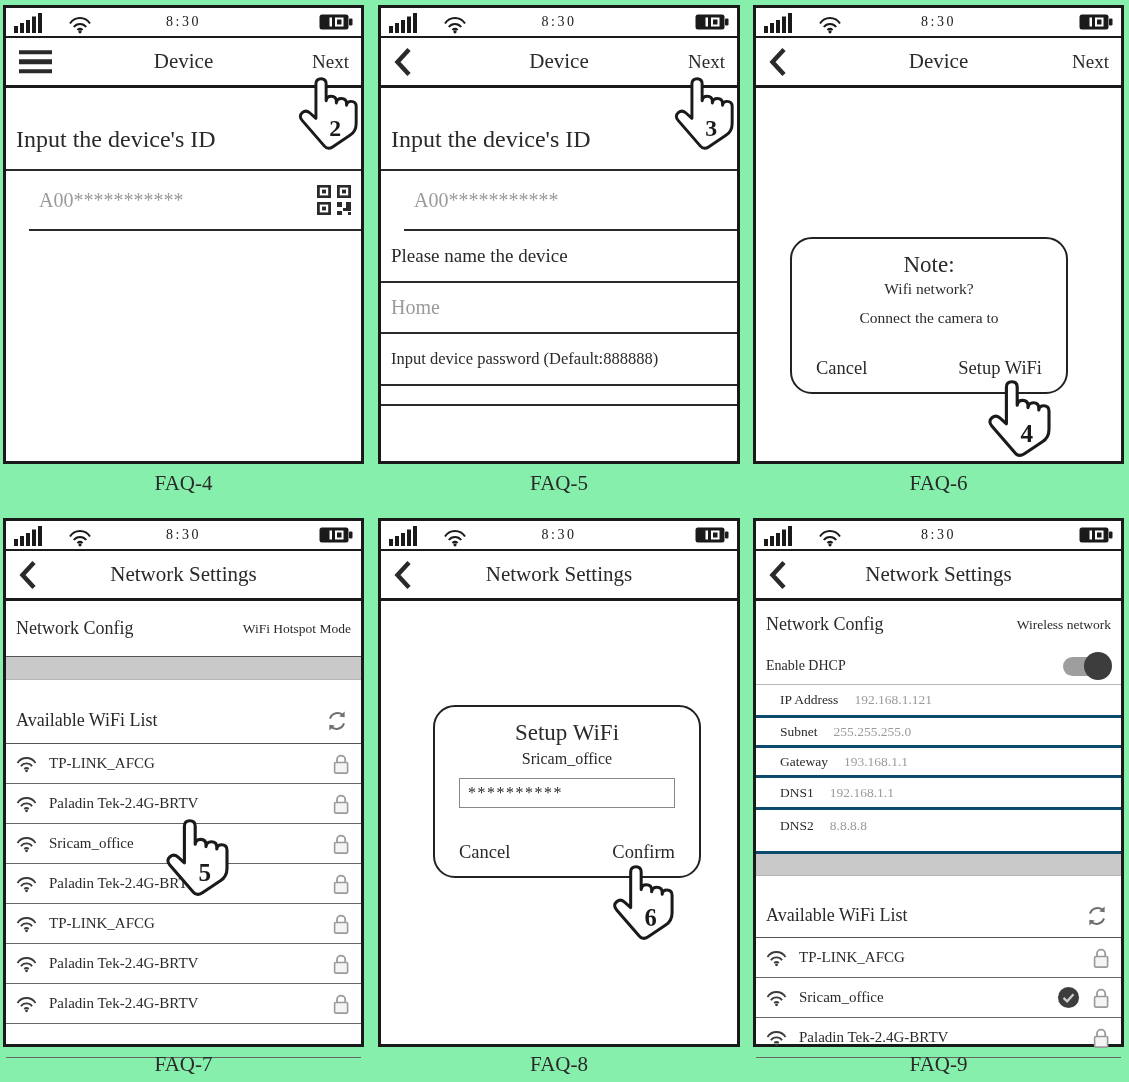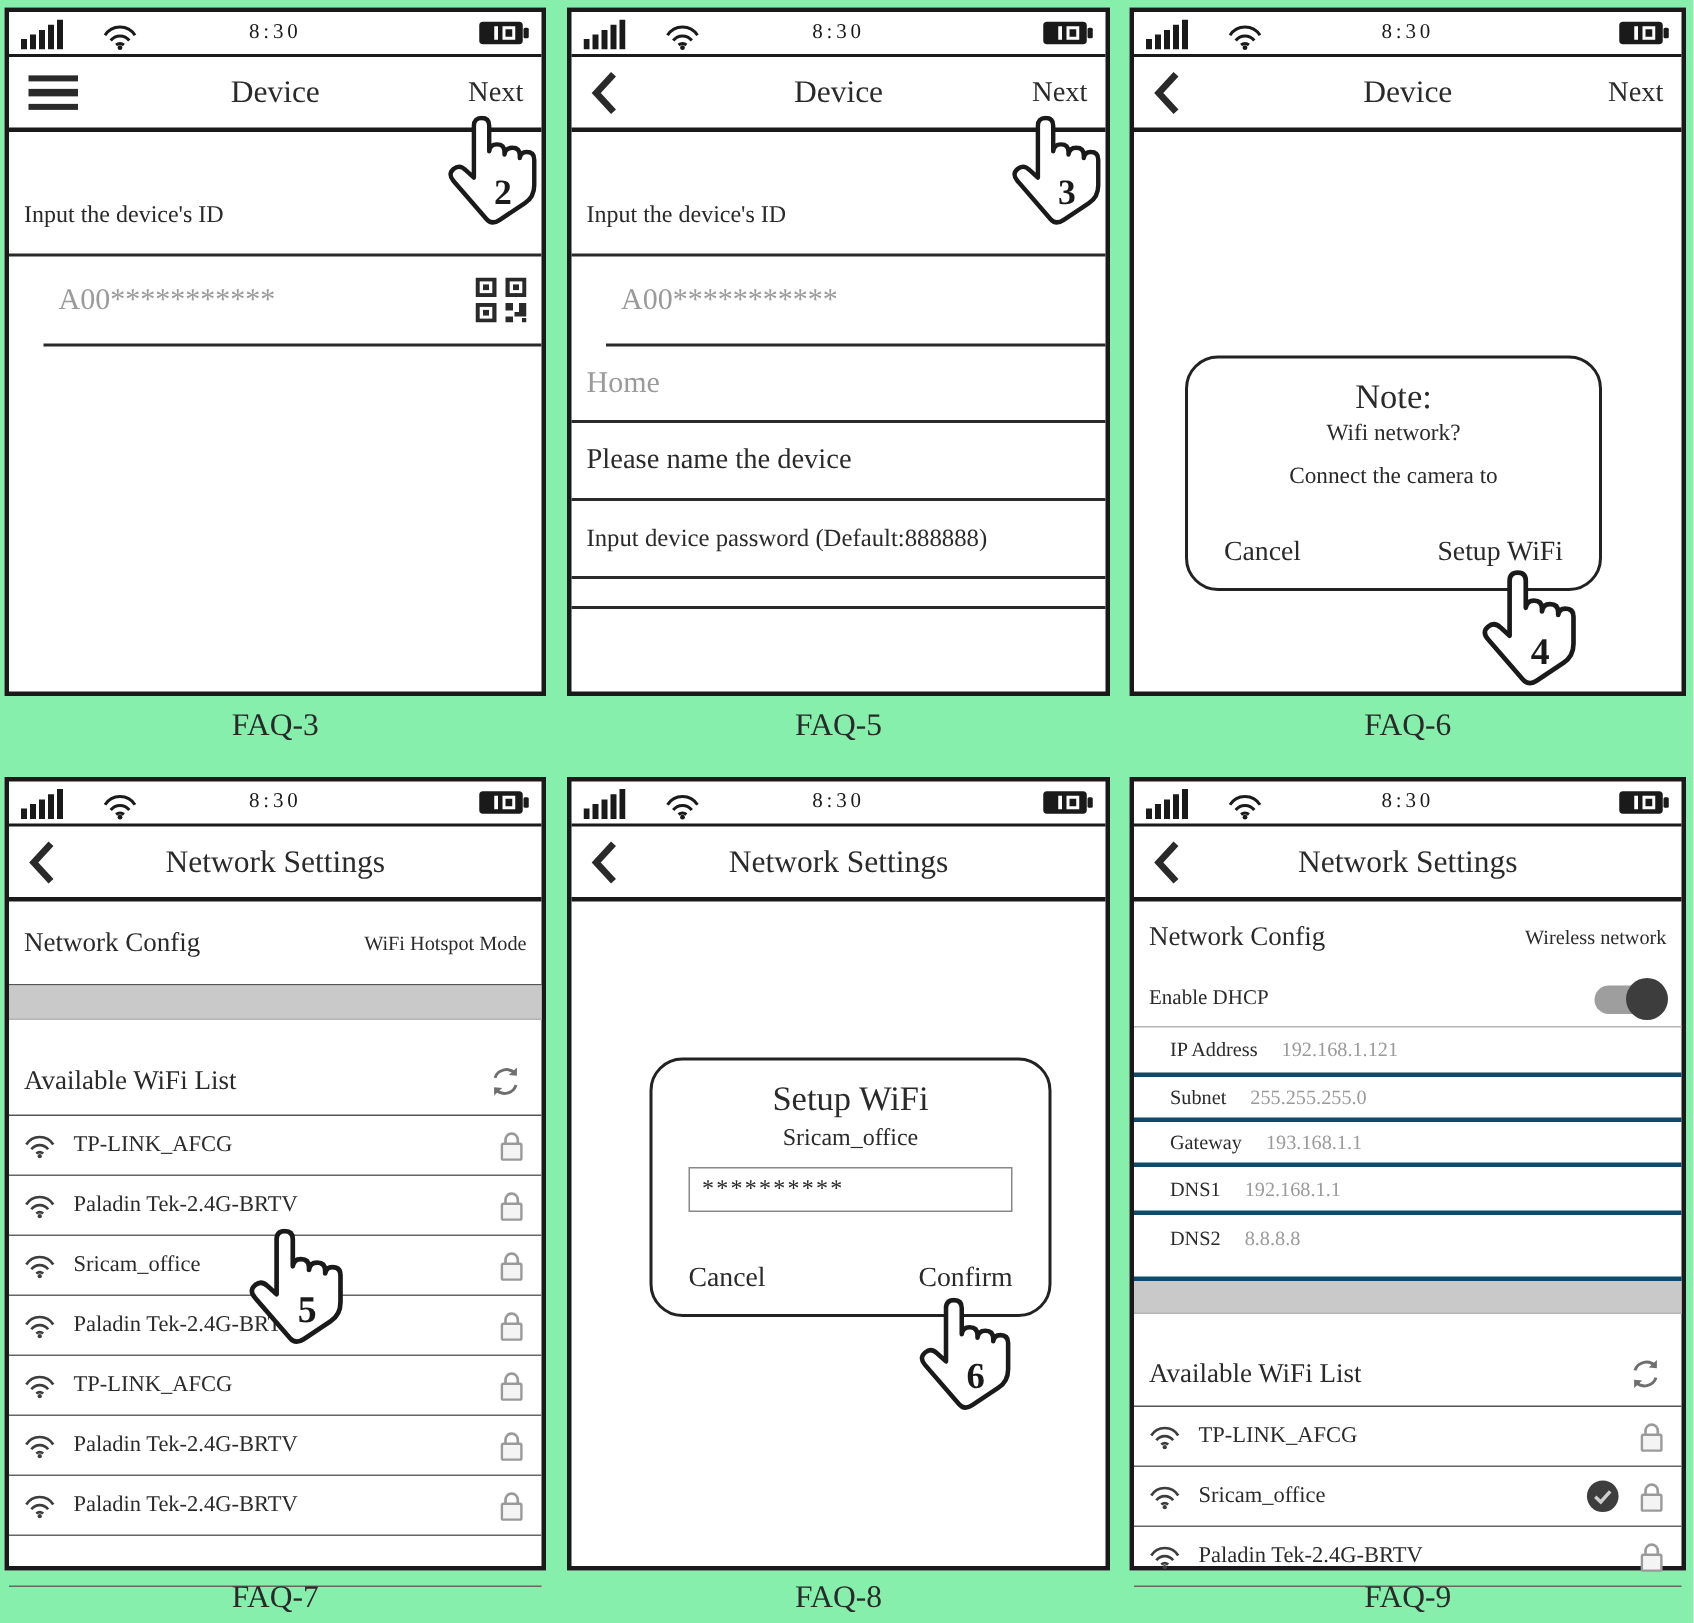--- a/index.html
+++ b/index.html
@@ -36,21 +36,21 @@
   .hd-title{position:absolute;left:0;right:0;top:0;height:47px;line-height:47px;
             text-align:center;font-size:21px;color:#2a2a2a;}
   .hd-left{position:absolute;left:13px;top:50%;transform:translateY(-50%);}
   .hd-next{position:absolute;right:12px;top:0;height:47px;line-height:47px;
            font-size:19px;color:#2a2a2a;cursor:pointer;}
   .burger span{display:block;width:33px;height:4.5px;background:#2a2a2a;margin:5px 0;}
 
   
   .row{position:relative;display:flex;align-items:center;padding:0 10px;
        border-bottom:2px solid #2a2a2a;}
-  .r-idlabel{height:83px;align-items:flex-end;padding-bottom:16px;font-size:16px;}
+  .r-idlabel{height:83px;align-items:flex-end;padding-bottom:16px;font-size:24px;}
   .r-input{height:60px;justify-content:space-between;margin-left:23px;}
   .ph{color:#9a9a9a;font-size:20px;}
   .r-label{height:52px;font-size:19px;}
   .r-label-sm{height:52px;font-size:16.5px;}
   .r-ph{height:51px;}
   .r-empty2{height:20px;}
 
   
   .cfg-row{display:flex;align-items:center;justify-content:space-between;
            padding:0 10px;border-bottom:1px solid #555;}
@@ -188,21 +188,21 @@
       <span class="ph">A00***********</span>
       <svg width="34" height="30" viewBox="0 0 34 30">
           <use href="#qr"></use>
         </svg>
     </div>
     <svg class="hand" style="left:285px;top:69px;width:68px" viewBox="0 0 60 66">
       <use href="#handpath" fill="#fff" stroke="#1a1a1a" stroke-width="2.6" stroke-linejoin="round"></use>
       <text x="39" y="52" font-size="21" font-weight="bold" fill="#1a1a1a" text-anchor="middle">2</text>
     </svg>
   </div>
-  <div class="caption" id="c4">FAQ-3</div>
+  <div class="caption" id="c4">FAQ-4</div>
 
   <div class="phone" id="p2">
     <div class="statusbar">
       <svg class="sb-signal" width="28" height="20" viewBox="0 0 28 20">
           <use href="#sig"></use>
         </svg>
       <svg class="sb-wifi" width="24" height="20" viewBox="0 0 24 20">
           <use href="#wifi-sb"></use>
         </svg>
       <div class="sb-time">8:30</div>
@@ -216,25 +216,25 @@
         </svg>
       <div class="hd-title">Device</div>
       <div class="hd-next">Next</div>
     </div>
     <div class="row r-idlabel">
       <span>Input the device's ID</span>
     </div>
     <div class="row r-input">
       <span class="ph">A00***********</span>
     </div>
+    <div class="row r-label">
+      <span>Please name the device</span>
+    </div>
     <div class="row r-ph">
       <span class="ph">Home</span>
-    </div>
-    <div class="row r-label">
-      <span>Please name the device</span>
     </div>
     <div class="row r-label-sm">
       <span>Input device password (Default:888888)</span>
     </div>
     <div class="row r-empty2"></div>
     <svg class="hand" style="left:286px;top:69px;width:68px" viewBox="0 0 60 66">
       <use href="#handpath" fill="#fff" stroke="#1a1a1a" stroke-width="2.6" stroke-linejoin="round"></use>
       <text x="39" y="52" font-size="21" font-weight="bold" fill="#1a1a1a" text-anchor="middle">3</text>
     </svg>
   </div>

